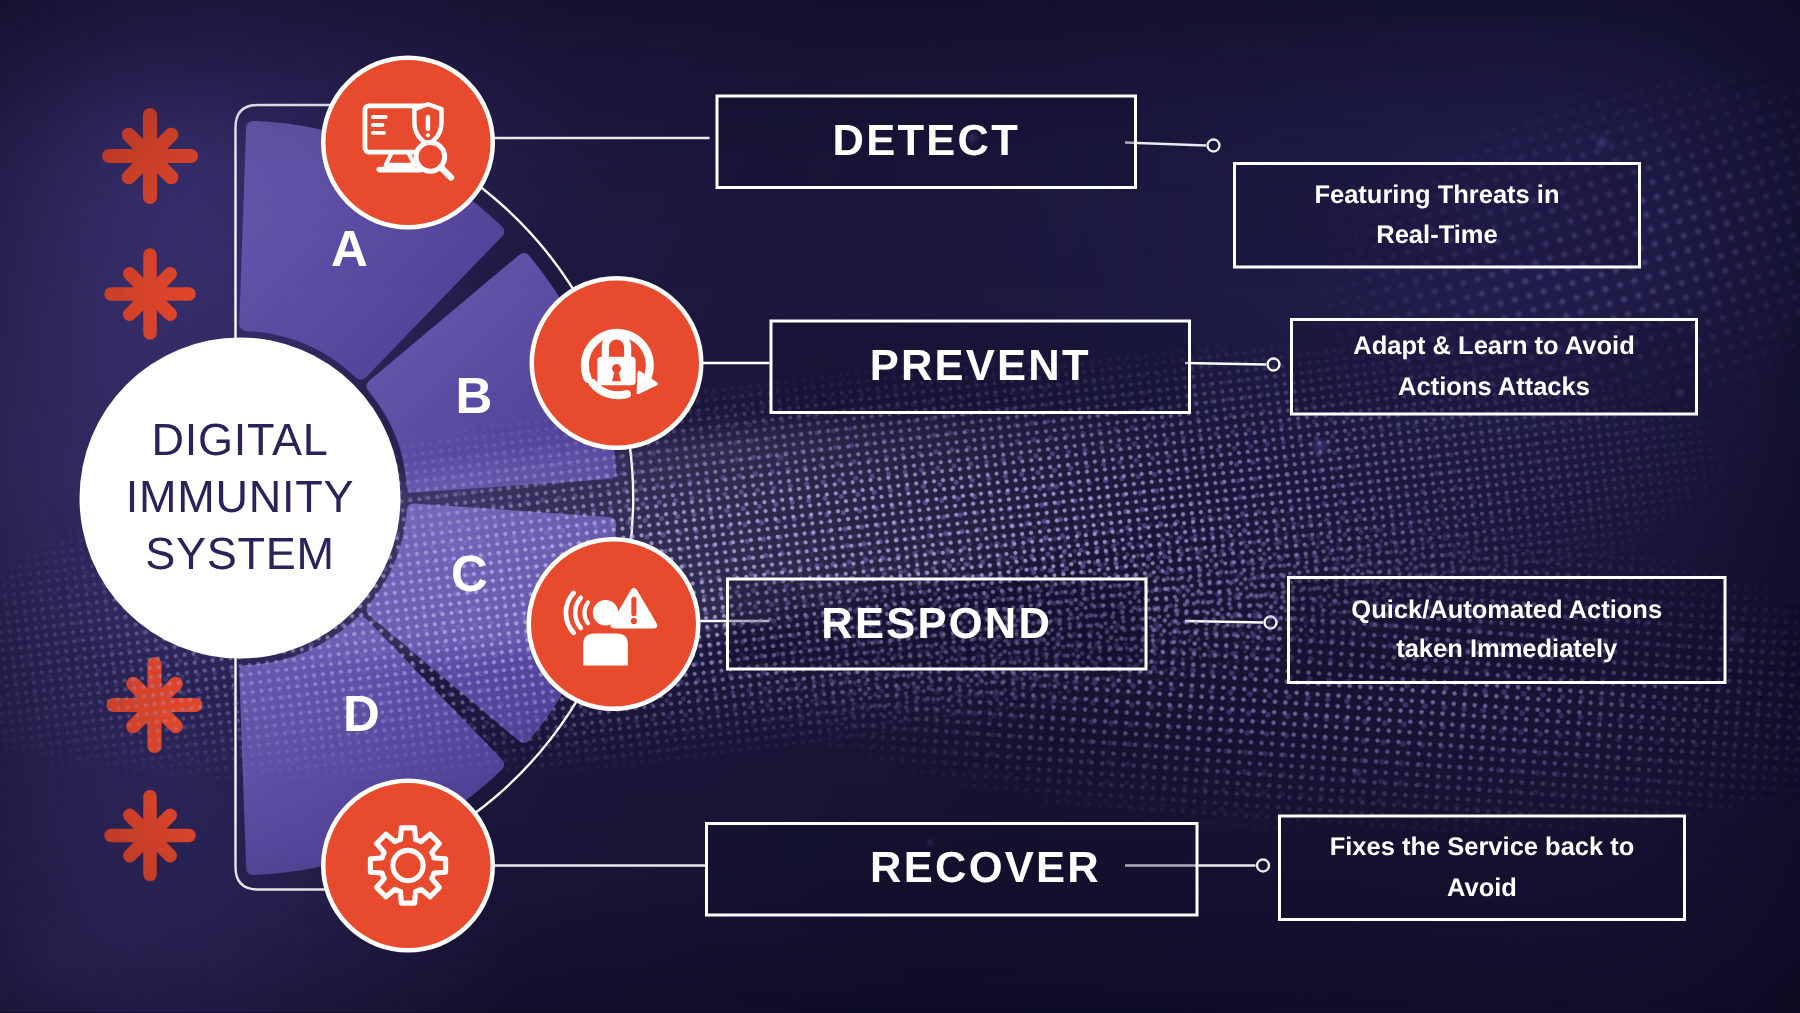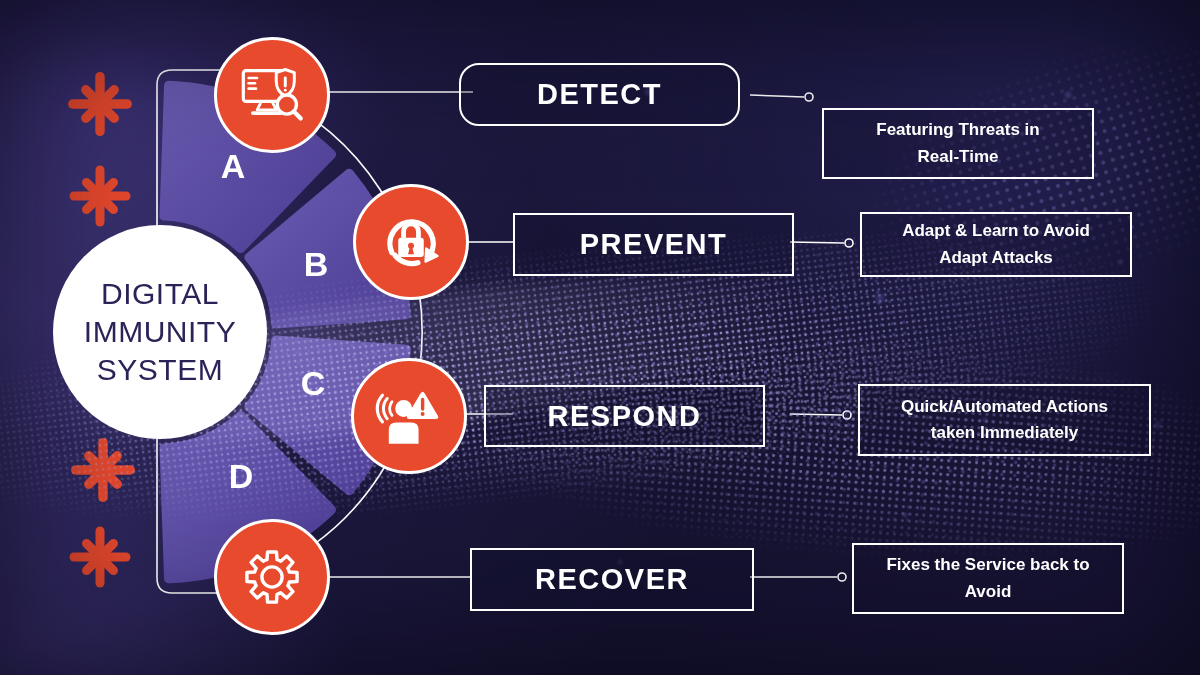--- a/index.html
+++ b/index.html
@@ -189,40 +189,40 @@
     </svg>
   </div>
 
   <div class="medal" style="left:214px;top:519px;">
     <svg width="68" height="68" viewBox="0 0 64 64">
       <path d="M48.3 27.3 L55.6 27.8 L55.6 36.2 L48.3 36.7 A17 17 0 0 1 46.9 40.2 L51.7 45.8 L45.8 51.7 L40.2 46.9 A17 17 0 0 1 36.7 48.3 L36.2 55.6 L27.8 55.6 L27.3 48.3 A17 17 0 0 1 23.8 46.9 L18.2 51.7 L12.3 45.8 L17.1 40.2 A17 17 0 0 1 15.7 36.7 L8.4 36.2 L8.4 27.8 L15.7 27.3 A17 17 0 0 1 17.1 23.8 L12.3 18.2 L18.2 12.3 L23.8 17.1 A17 17 0 0 1 27.3 15.7 L27.8 8.4 L36.2 8.4 L36.7 15.7 A17 17 0 0 1 40.2 17.1 L45.8 12.3 L51.7 18.2 L46.9 23.8 A17 17 0 0 1 48.3 27.3 Z" fill="#e84a2d" stroke="#ffffff" stroke-width="3.2" stroke-linejoin="round"></path>
       <circle cx="32" cy="32" r="9.5" fill="#e84a2d" stroke="#ffffff" stroke-width="3.2"></circle>
     </svg>
   </div>
 
-  <div class="stage-box" style="left:459px;top:63px;width:277px;height:59px;border-radius:20px;">
+  <div class="stage-box" style="left:477px;top:63px;width:277px;height:59px;">
     <span>DETECT</span>
   </div>
   <div class="stage-box" style="left:513px;top:213px;width:277px;height:59px;">
     <span>PREVENT</span>
   </div>
   <div class="stage-box" style="left:484px;top:385px;width:277px;height:58px;">
     <span>RESPOND</span>
   </div>
-  <div class="stage-box" style="left:470px;top:548px;width:280px;height:59px;">
+  <div class="stage-box" style="left:470px;top:548px;width:280px;height:59px;padding-left:45px;">
     <span>RECOVER</span>
   </div>
 
   <div class="desc-box" style="left:822px;top:60px;width:268px;height:67px;margin-top:48px;">
     <span>Featuring Threats in</span>
     <span>Real-Time</span>
   </div>
   <div class="desc-box" style="left:860px;top:212px;width:268px;height:61px;">
     <span>Adapt &amp; Learn to Avoid</span>
-    <span>Adapt Attacks</span>
+    <span>Actions Attacks</span>
   </div>
   <div class="desc-box" style="left:858px;top:384px;width:289px;height:68px;">
     <span>Quick/Automated Actions</span>
     <span>taken Immediately</span>
   </div>
   <div class="desc-box" style="left:852px;top:543px;width:268px;height:67px;">
     <span>Fixes the Service back to</span>
     <span>Avoid</span>
   </div>
 

